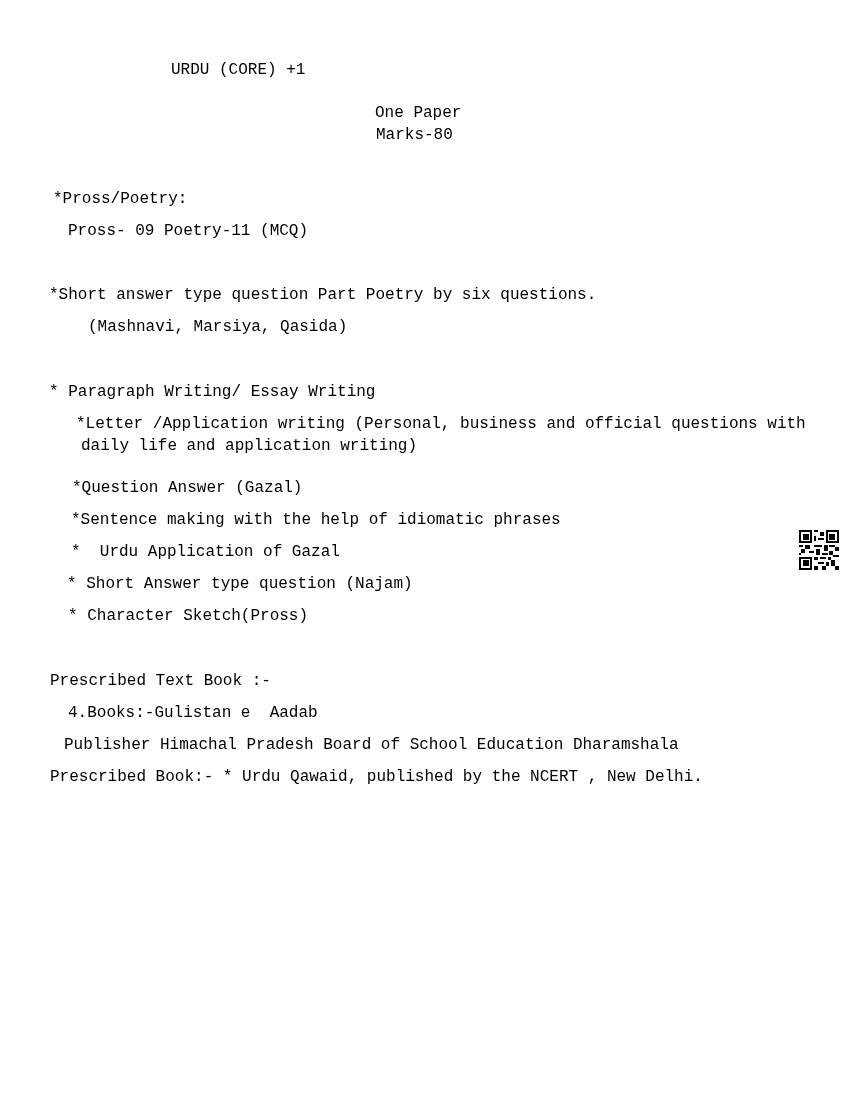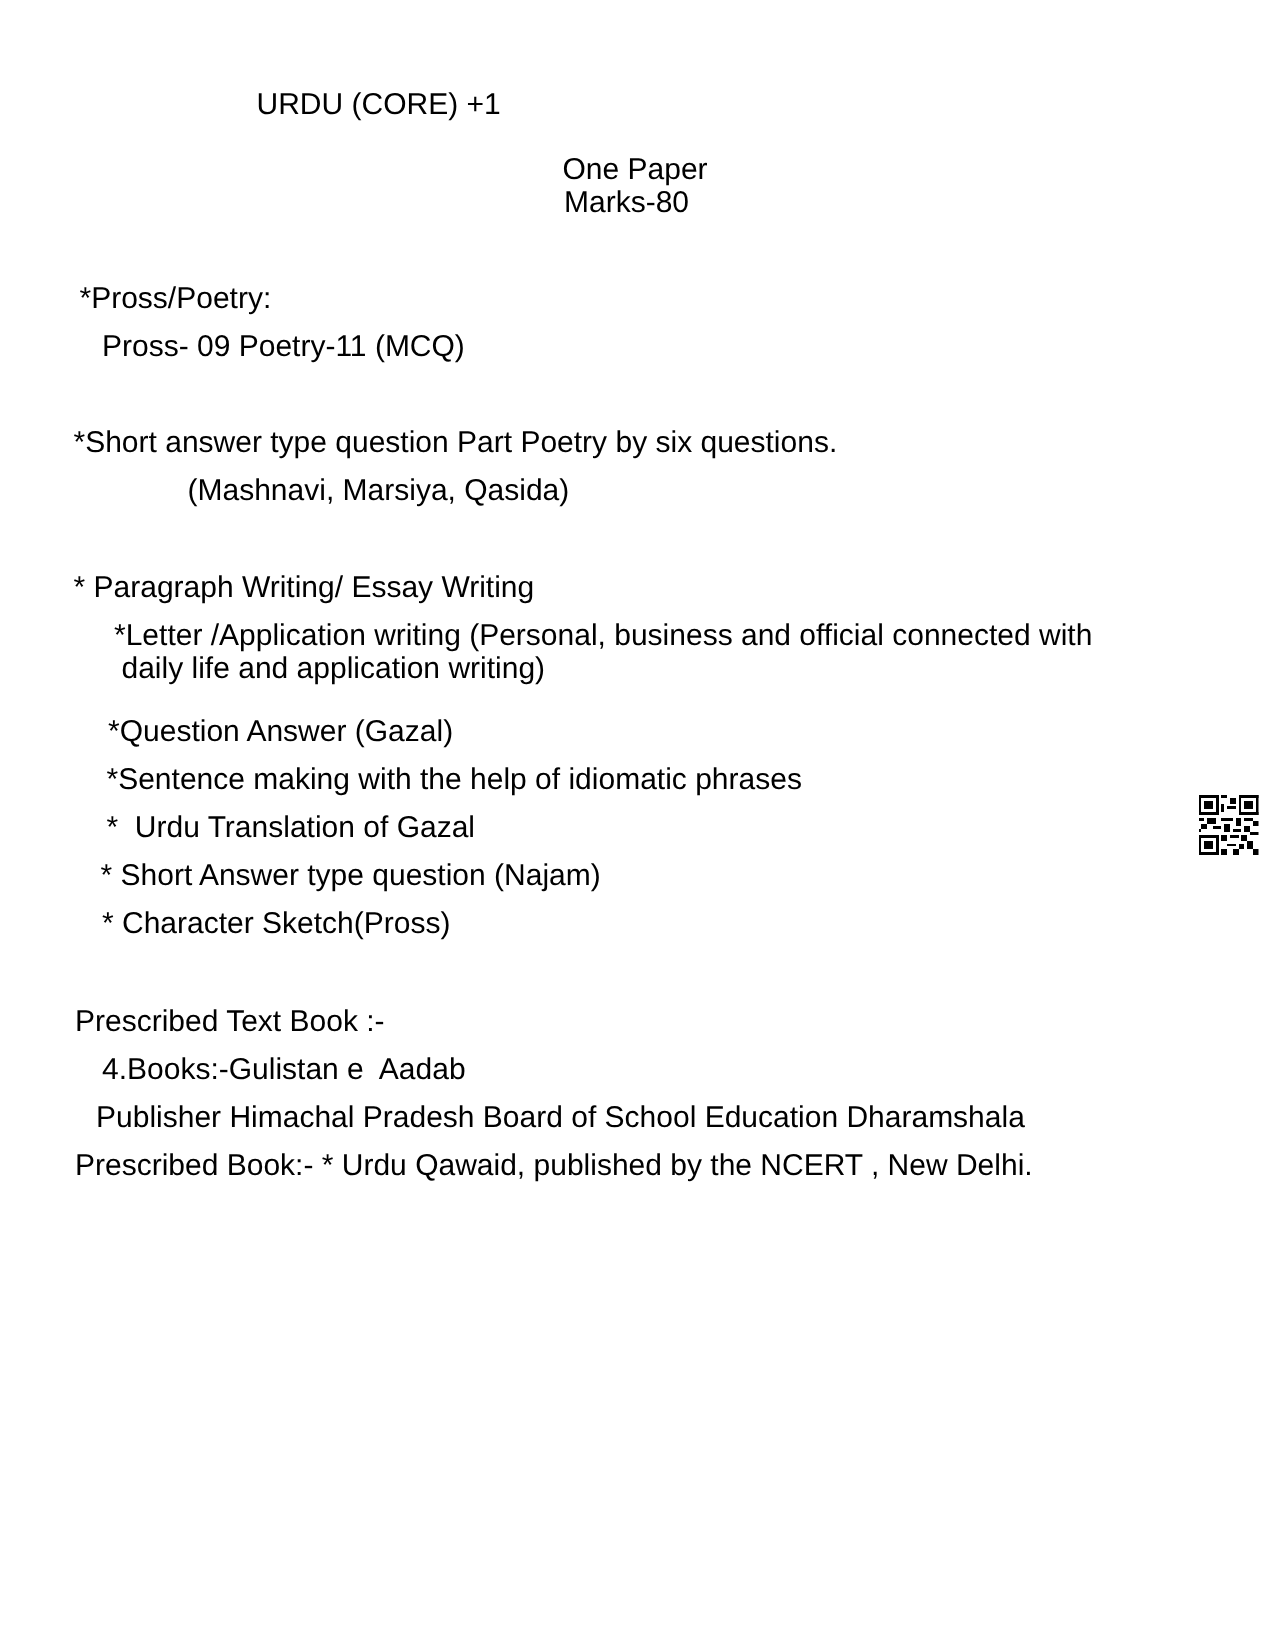--- a/index.html
+++ b/index.html
@@ -1,40 +1,40 @@
 <!DOCTYPE html>
 <html><head>
 <meta charset="utf-8">
 <style>
   html, body { margin: 0; padding: 0; background: #ffffff; }
   body { width: 850px; height: 1100px; position: relative; overflow: hidden;
          font-family: "Liberation Sans", sans-serif; color: #000; }
-  .line { position: absolute; font-size: 20px; white-space: pre; line-height: 18px; }
+  .line { position: absolute; font-size: 16px; white-space: pre; line-height: 18px; font-family: Liberation Mono, monospace; }
   .qr { position: absolute; left: 799px; top: 530px; width: 40px; height: 40px; }
 </style>
 </head>
 <body>
 
 <div>
   <div class="line" style="left:171px; top:61px;">URDU (CORE) +1</div>
   <div class="line" style="left:375px; top:104px;">One Paper</div>
   <div class="line" style="left:376px; top:126px;text-align:right;">Marks-80</div>
 
   <div class="line" style="left:53px; top:190px;">*Pross/Poetry:</div>
   <div class="line" style="left:68px; top:222px;">Pross- 09 Poetry-11 (MCQ)</div>
 
   <div class="line" style="left:49px; top:286px;">*Short answer type question Part Poetry by six questions.</div>
-  <div class="line" style="left:88px; top:318px;margin-left:37px;">(Mashnavi, Marsiya, Qasida)</div>
+  <div class="line" style="left:88px; top:318px;">(Mashnavi, Marsiya, Qasida)</div>
 
   <div class="line" style="left:49px; top:383px;text-align:center;">* Paragraph Writing/ Essay Writing</div>
-  <div class="line" style="left:76px; top:415px;">*Letter /Application writing (Personal, business and official connected with</div>
+  <div class="line" style="left:76px; top:415px;">*Letter /Application writing (Personal, business and official questions with</div>
   <div class="line" style="left:81px; top:437px;">daily life and application writing)</div>
   <div class="line" style="left:72px; top:479px;">*Question Answer (Gazal)</div>
   <div class="line" style="left:71px; top:511px;">*Sentence making with the help of idiomatic phrases</div>
-  <div class="line" style="left:71px; top:543px;">*  Urdu Translation of Gazal</div>
+  <div class="line" style="left:71px; top:543px;">*  Urdu Application of Gazal</div>
   <div class="line" style="left:67px; top:575px;">* Short Answer type question (Najam)</div>
   <div class="line" style="left:68px; top:607px;">* Character Sketch(Pross)</div>
 
   <div class="line" style="left:50px; top:672px;">Prescribed Text Book :-</div>
   <div class="line" style="left:68px; top:704px;">4.Books:-Gulistan e  Aadab</div>
   <div class="line" style="left:64px; top:736px;">Publisher Himachal Pradesh Board of School Education Dharamshala</div>
   <div class="line" style="left:50px; top:768px;">Prescribed Book:- * Urdu Qawaid, published by the NCERT , New Delhi.</div>
 
   <svg class="qr" viewBox="0 0 21 21" shape-rendering="crispEdges">
     <rect width="21" height="21" fill="#fff"></rect>

